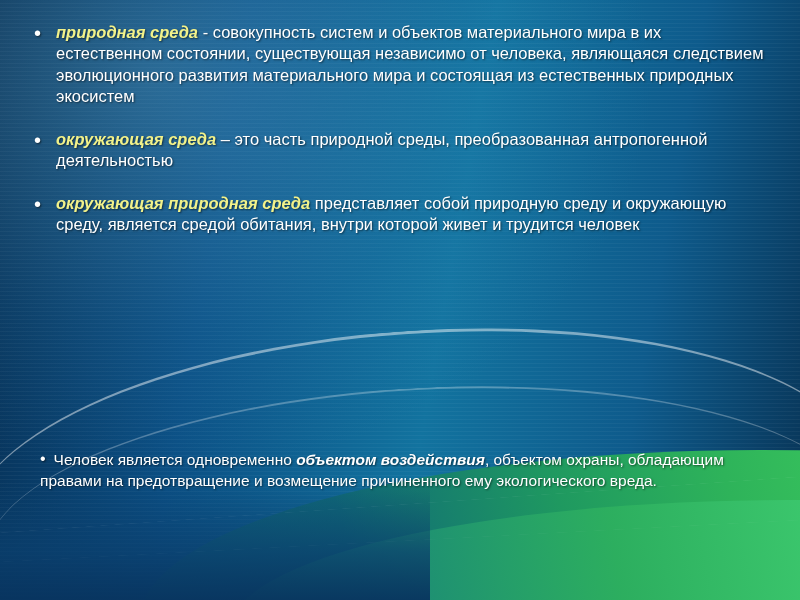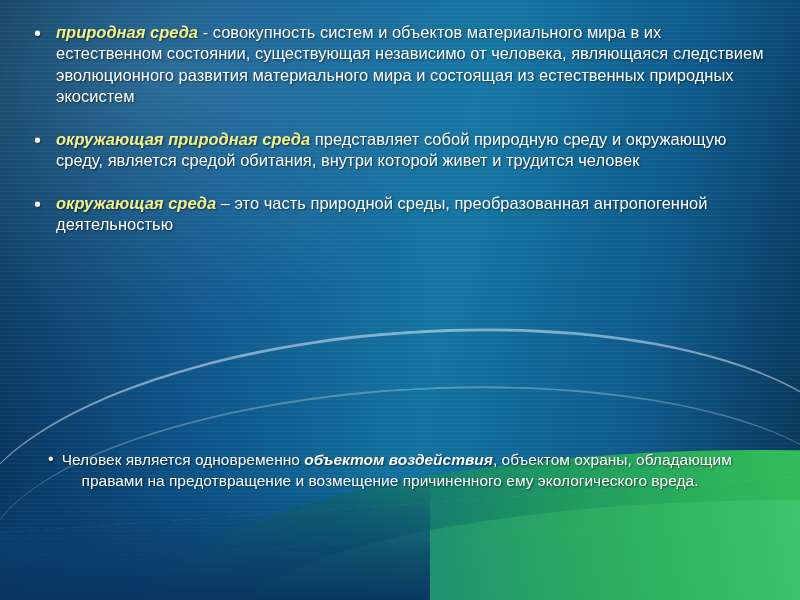--- a/index.html
+++ b/index.html
@@ -133,21 +133,20 @@
   .term {
     color: #f2f28a;
     font-style: italic;
     font-weight: bold;
   }
   .sub-box {
     position: absolute;
     left: 40px;
     top: 448px;
     width: 700px;
-    text-align: center;
     color: #ffffff;
     font-size: 15.5px;
     line-height: 1.34;
     text-shadow: 1px 1px 2px rgba(0,0,0,0.55);
   }
   .sub-box .sub-bullet {
     position: relative;
     padding-left: 0;
   }
   .sub-box .dot {
@@ -173,24 +172,24 @@
   <div class="bottom-band"></div>
   <div class="wave-streak"></div>
   <div class="wave-streak2"></div>
 
   <div class="content">
     <ul class="bullets">
       <li>
         <span class="term">природная среда</span><span> - совокупность систем и объектов материального мира в их естественном состоянии, существующая независимо от человека, являющаяся следствием эволюционного развития материального мира и состоящая из естественных природных экосистем</span>
       </li>
       <li>
-        <span class="term">окружающая природная среда</span><span> представляет собой природную среду и окружающую среду, является средой обитания, внутри которой живет и трудится человек</span>
+        <span class="term">окружающая среда</span><span> – это часть природной среды, преобразованная антропогенной деятельностью</span>
       </li>
       <li>
-        <span class="term">окружающая среда</span><span> – это часть природной среды, преобразованная антропогенной деятельностью</span>
+        <span class="term">окружающая природная среда</span><span> представляет собой природную среду и окружающую среду, является средой обитания, внутри которой живет и трудится человек</span>
       </li>
     </ul>
 
     <div class="sub-box">
       <div class="sub-bullet">
         <span class="dot">•</span><span>Человек является одновременно </span><span class="em-italic">объектом воздействия</span><span>, объектом охраны, обладающим правами на предотвращение и возмещение причиненного ему экологического вреда.</span>
       </div>
     </div>
   </div>
 </div>

